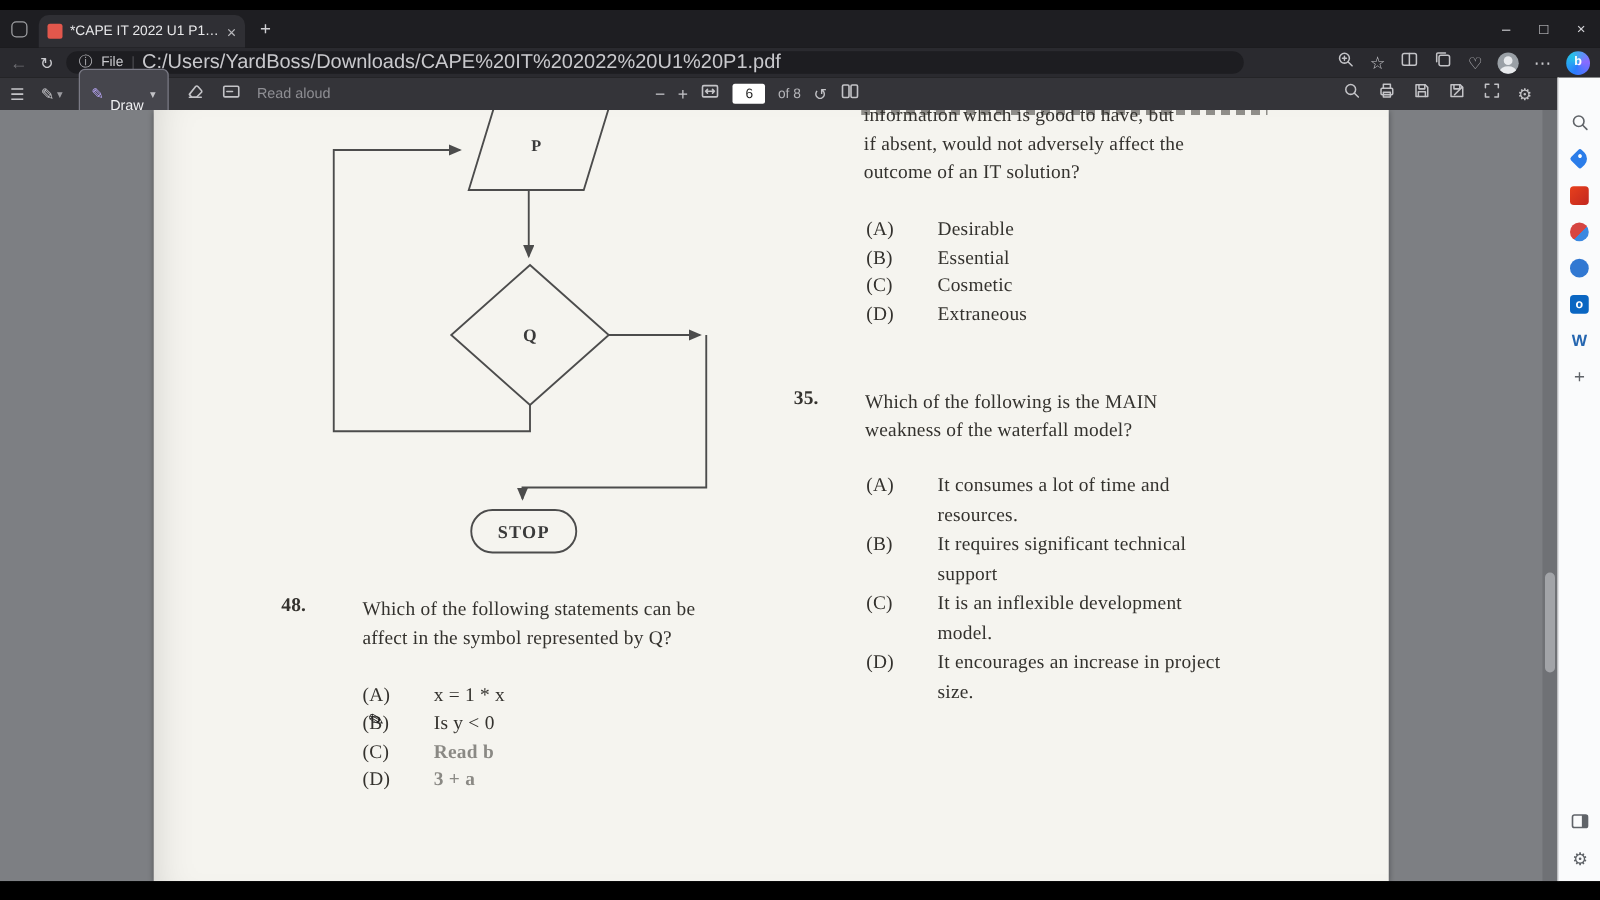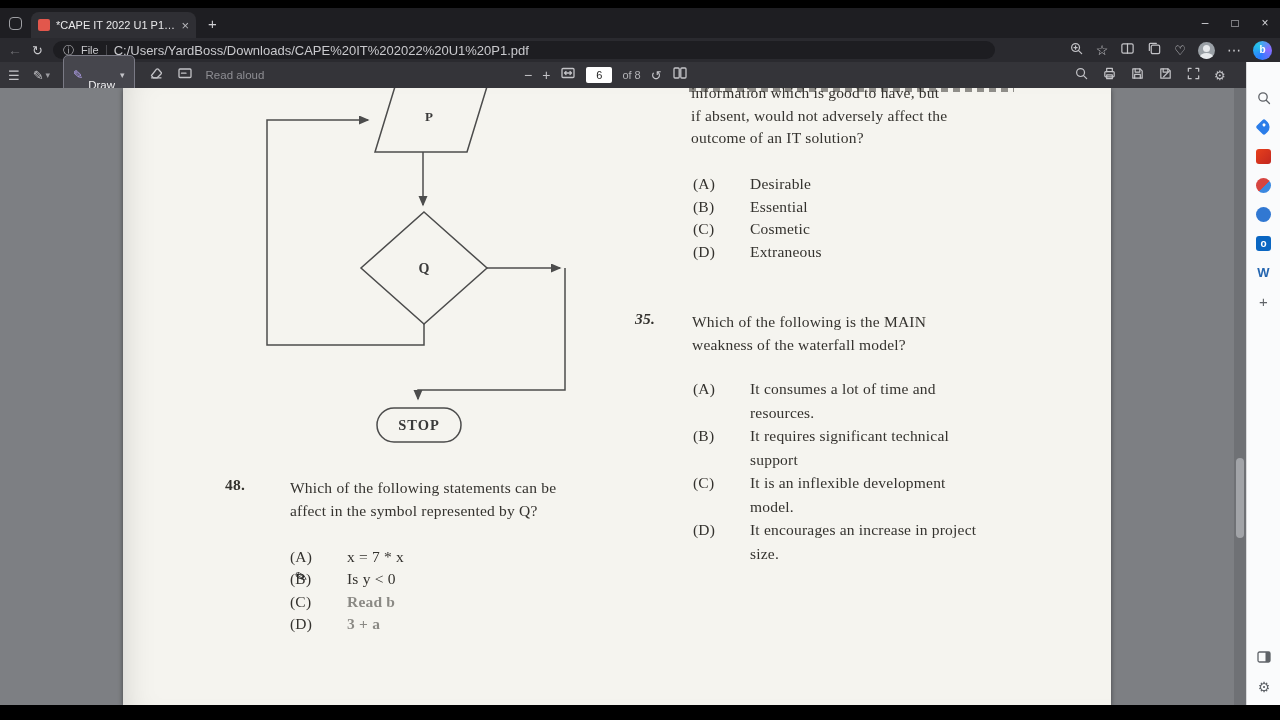--- a/index.html
+++ b/index.html
@@ -46,21 +46,21 @@
     </div>
   </div>
 
   <div class="abs flex" style="left:0;top:38px;width:1280px;height:24px;background:#2a2a2f;padding:0 8px;gap:10px;">
     <span class="g" style="font-size:14px;color:#6e6e73;">←</span>
     <span class="g" style="font-size:13px;color:#c9c9cd;">↻</span>
     <div class="flex" style="width:942px;height:18px;background:#1d1d21;border-radius:9px;padding:0 10px;gap:7px;">
       <span class="g" style="font-size:11px;color:#b6b6ba;">ⓘ</span>
       <span style="font-size:11px;color:#c9c9cd;">File</span>
       <span style="width:1px;height:11px;background:#4a4a4f;"></span>
-      <span style="font-size:13px;color:#c9c9cd;white-space:nowrap;overflow:hidden;text-overflow:ellipsis;">C:/Users/YardBoss/Downloads/CAPE%20IT%202022%20U1%20P1.pdf</span>
+      <span style="font-size:16px;color:#c9c9cd;white-space:nowrap;overflow:hidden;text-overflow:ellipsis;">C:/Users/YardBoss/Downloads/CAPE%20IT%202022%20U1%20P1.pdf</span>
     </div>
     <div class="flex" style="gap:12px;margin-left:auto;">
       <span>
         <svg class="ic" width="15" height="15" viewBox="0 0 16 16">
             <circle cx="7" cy="7" r="4.2"></circle>
             <path d="M10.2 10.2 L13.5 13.5"></path>
             <path d="M5.3 7 H8.7 M7 5.3 V8.7"></path>
           </svg>
       </span>
       <span class="g" style="font-size:14px;color:#c9c9cd;">☆</span>
@@ -213,21 +213,21 @@
         <div class="row">
           <span class="let">(C)</span>
           <span>Cosmetic</span>
         </div>
         <div class="row">
           <span class="let">(D)</span>
           <span>Extraneous</span>
         </div>
       </div>
 
-      <div class="abs qnum" style="left:512px;top:222px;font-style:italic;">35.</div>
+      <div class="abs qnum" style="left:512px;top:222px;">35.</div>
       <div class="abs prel" style="left:569px;top:222px;width:360px;line-height:23px;">Which of the following is the MAIN
 weakness of the waterfall model?</div>
       <div class="abs" style="left:570px;top:289px;width:350px;line-height:23.5px;">
         <div class="row">
           <span class="let">(A)</span>
           <span class="prel" style="width:290px;">It consumes a lot of time and
 resources.</span>
         </div>
         <div class="row">
           <span class="let">(B)</span>
@@ -245,21 +245,21 @@
 size.</span>
         </div>
       </div>
 
       <div class="abs qnum" style="left:102px;top:388px;">48.</div>
       <div class="abs prel" style="left:167px;top:388px;width:340px;line-height:23px;">Which of the following statements can be
 affect in the symbol represented by Q?</div>
       <div class="abs" style="left:167px;top:458px;width:300px;line-height:22.4px;">
         <div class="row">
           <span class="let">(A)</span>
-          <span>x = 7 * x</span>
+          <span>x = 1 * x</span>
         </div>
         <div class="row">
           <span class="let">(B)</span>
           <span>Is y &lt; 0</span>
         </div>
         <div class="row">
           <span class="let">(C)</span>
           <span class="faded">Read b</span>
         </div>
         <div class="row">

